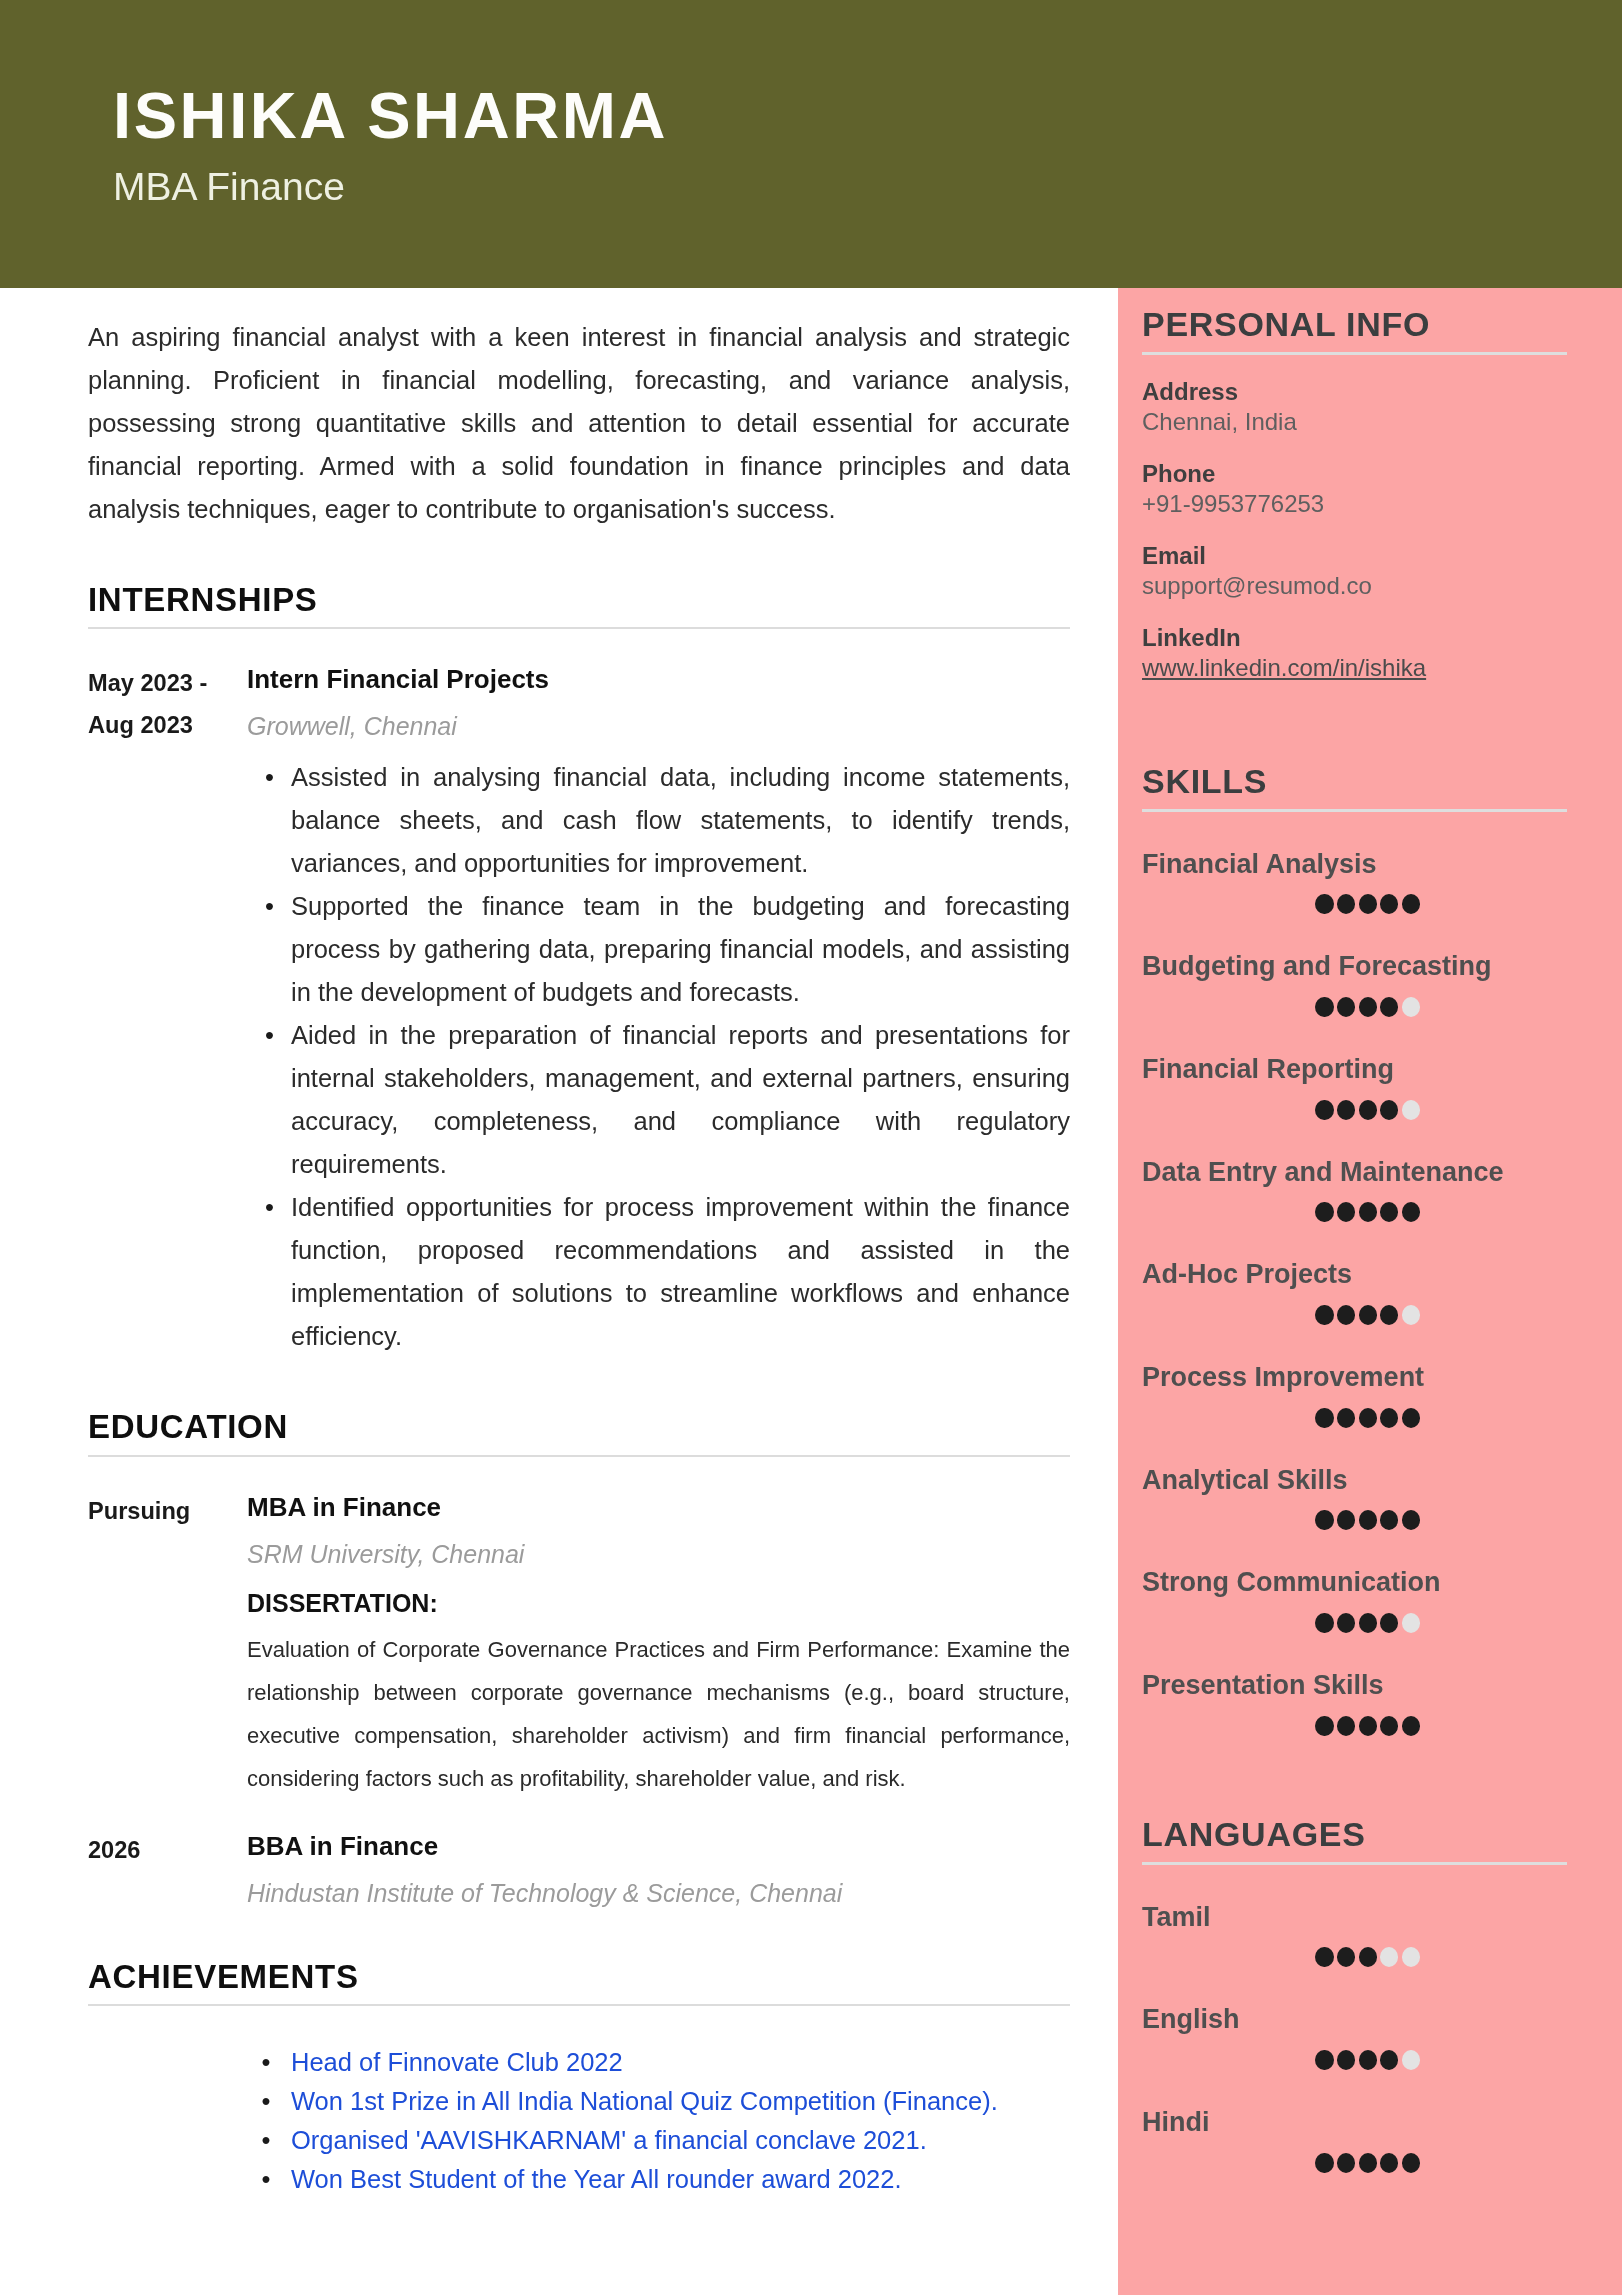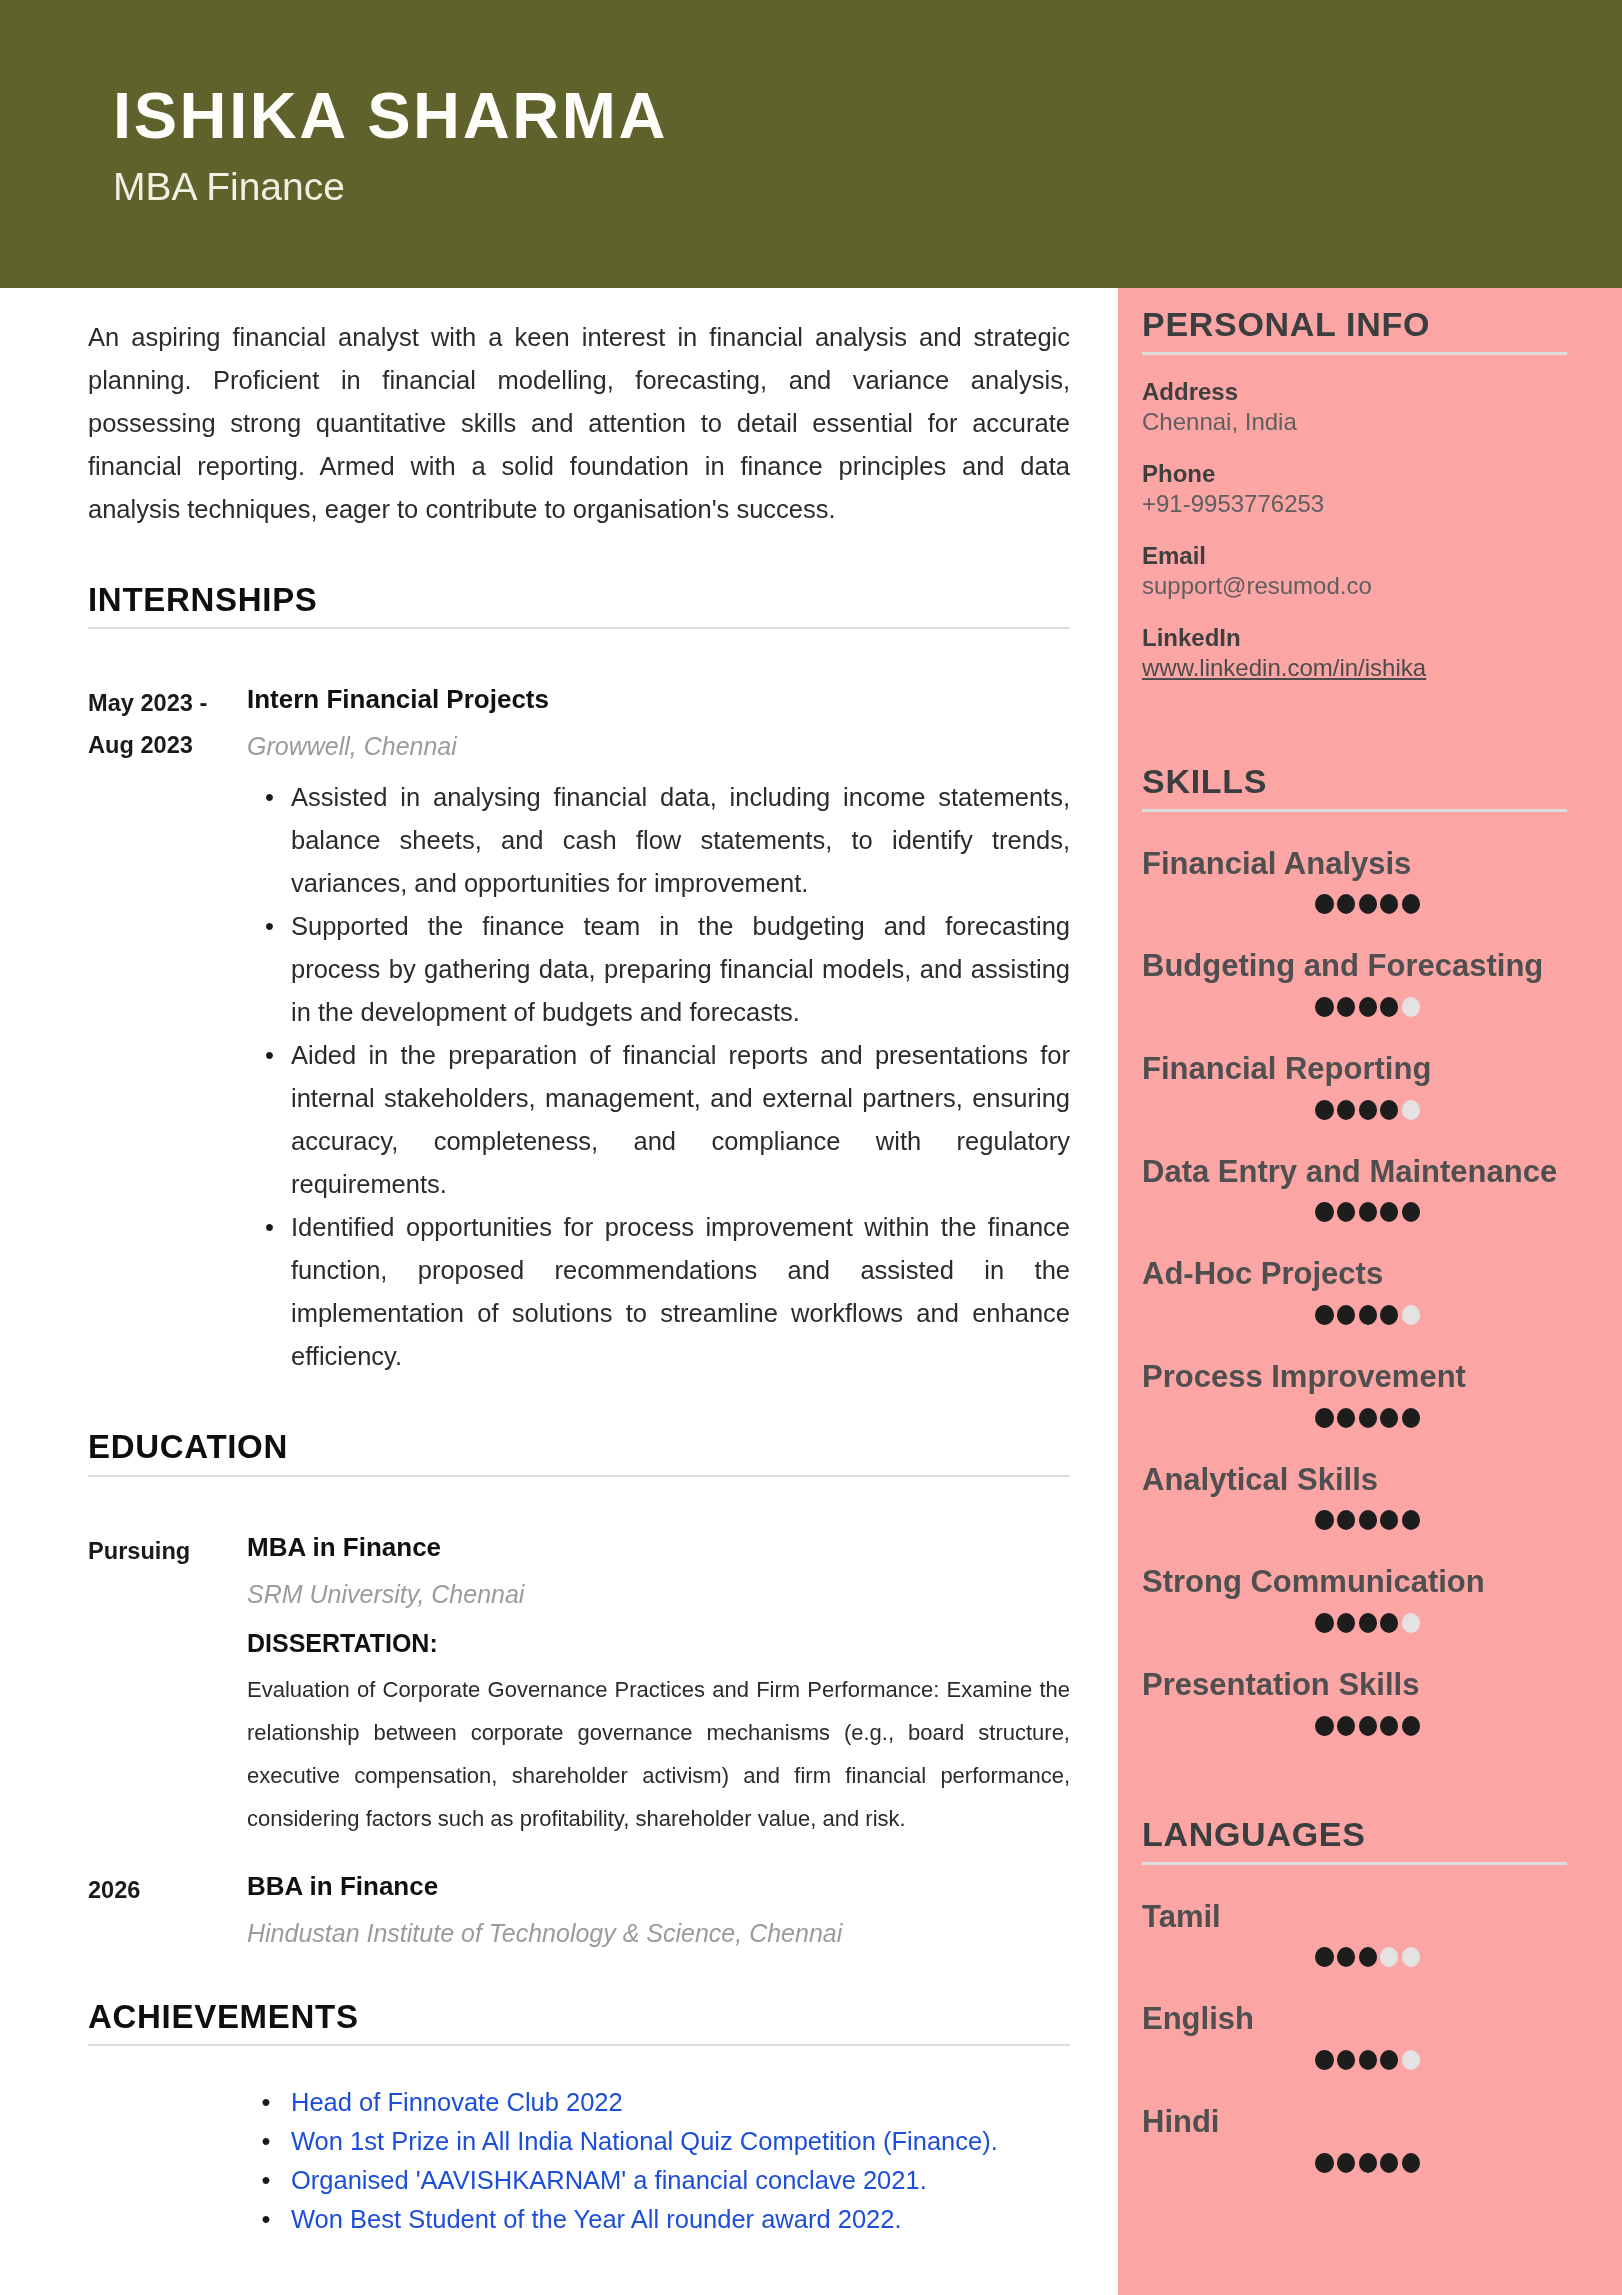--- a/index.html
+++ b/index.html
@@ -57,21 +57,21 @@
   }
   .section { margin-top: 50px; }
   .section-title {
     font-size: 33px;
     font-weight: 700;
     letter-spacing: 0.7px;
     color: #0f0f0f;
     line-height: 37px;
   }
   .rule { height: 2.6px; background: #dcdcdc; margin-top: 9.2px; }
-  .entry { display: flex; margin-top: 53px; }
+  .entry { display: flex; margin-top: 33px; }
   .entry + .entry { margin-top: 29px; }
   .dates {
     flex: 0 0 159px;
     font-size: 23.6px;
     font-weight: 700;
     color: #1a1a1a;
     line-height: 42px;
   }
   .desc { flex: 1; min-width: 0; }
   .role {
@@ -147,21 +147,21 @@
     line-height: 30px;
   }
   .pi-value {
     font-size: 24px;
     color: #5f5f5f;
     line-height: 30px;
   }
   .pi-value.link { text-decoration: underline; color: #4c4c4c; }
   .skill-row { margin-top: 37px; }
   .skill-label {
-    font-size: 31px;
+    font-size: 27px;
     font-weight: 700;
     color: #4f4f4f;
     line-height: 30px;
   }
   .dots {
     display: flex;
     gap: 3.3px;
     justify-content: flex-end;
     margin: 15.7px 147px 0 0;
   }

